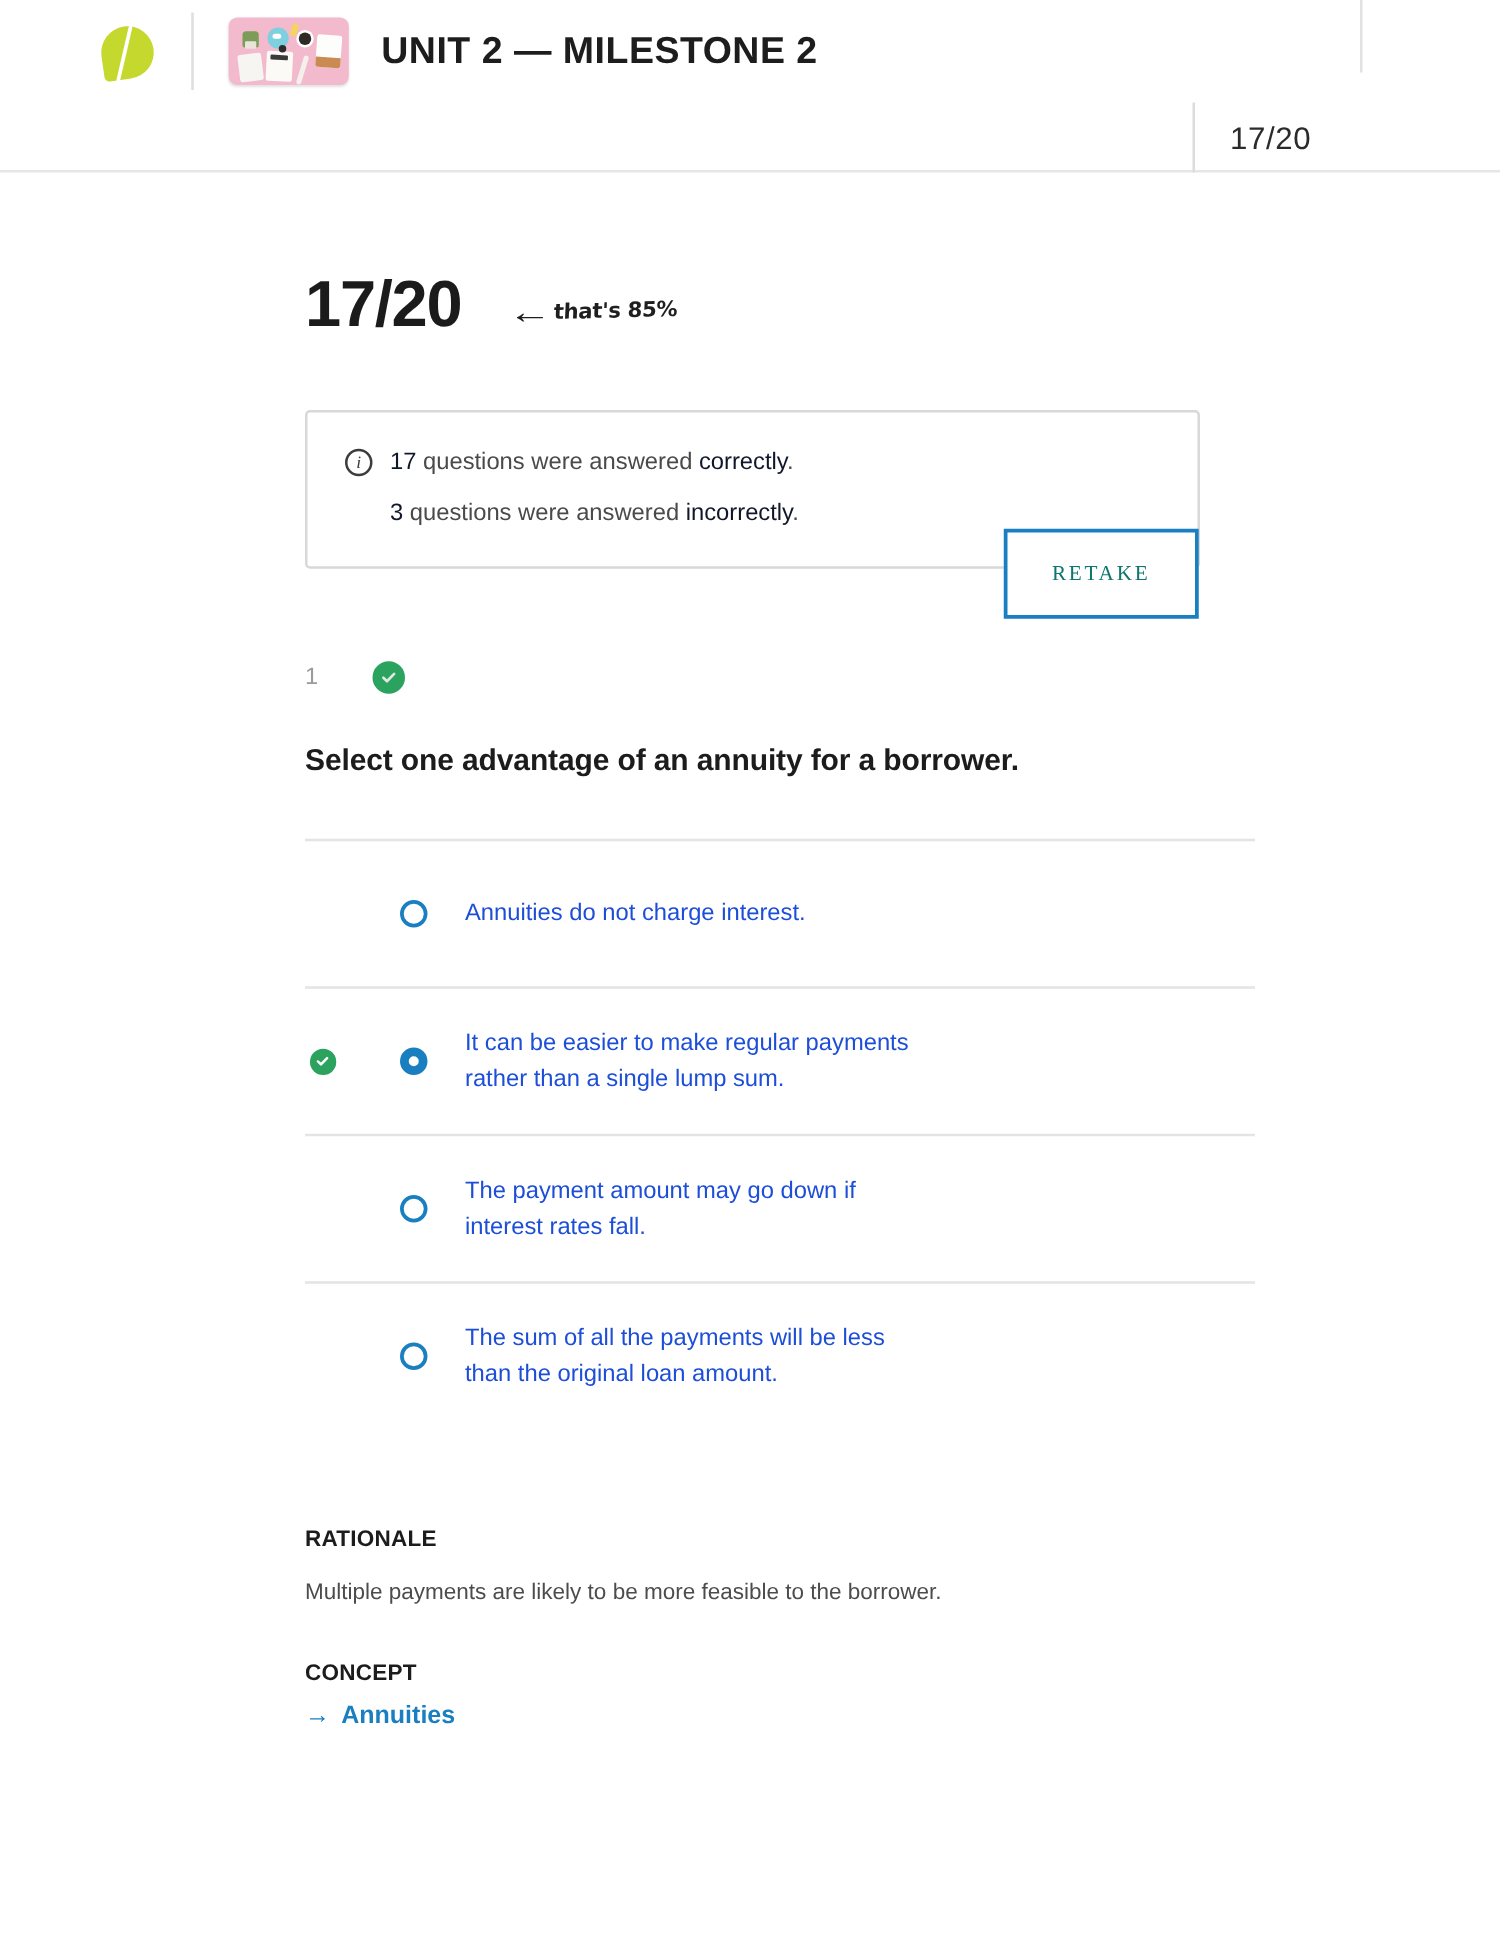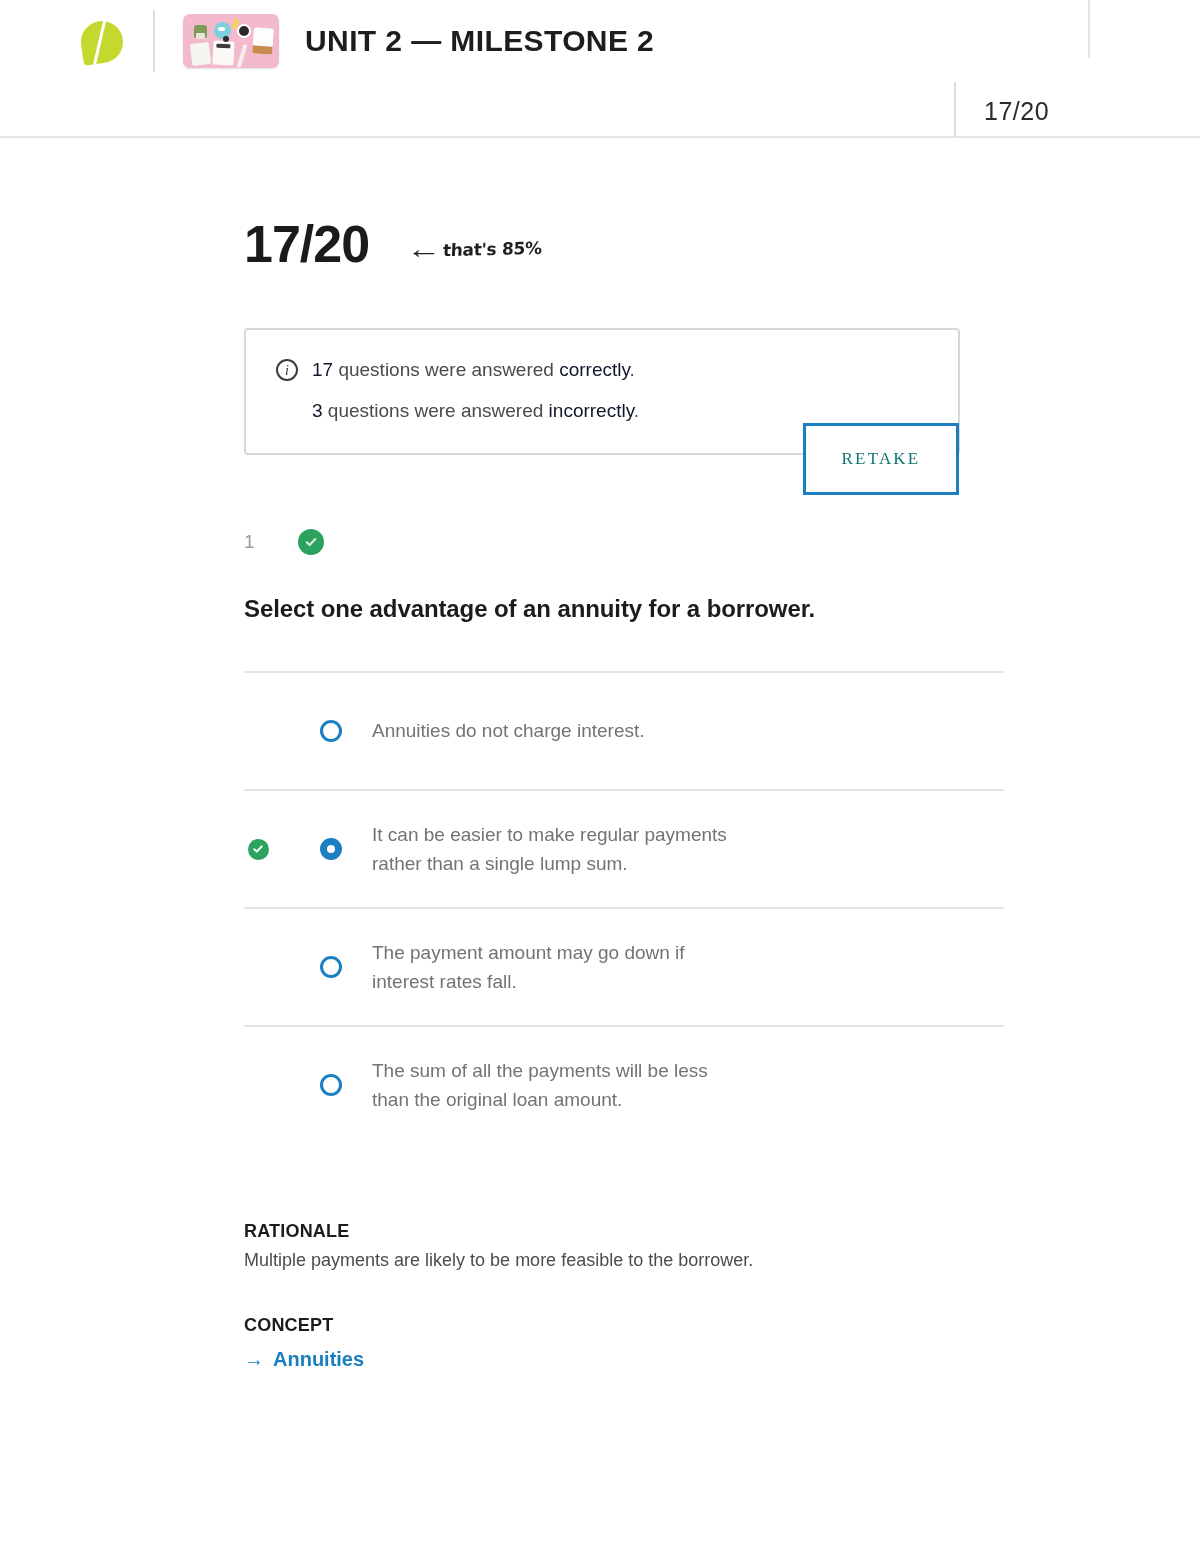--- a/index.html
+++ b/index.html
@@ -273,34 +273,34 @@
     background: #fff;
     box-sizing: border-box;
   }
   .radio.selected {
     border-width: 7px;
     position: relative;
   }
   .opt-label {
     font-size: 19px;
     line-height: 1.55;
-    color: #737373;
+    color: #1d4ed8;
     max-width: 360px;
   }
 
   
   .section-head {
     font-size: 18px;
     font-weight: 700;
     color: #1c1c1c;
     letter-spacing: .2px;
   }
   .rationale-wrap { margin-top: 78px; }
   .rationale-text {
-    margin-top: 8px;
+    margin-top: 21px;
     font-size: 18px;
     color: #4c4c4c;
   }
   .concept-wrap { margin-top: 44px; }
   .concept-link {
     margin-top: 12px;
     font-size: 20px;
     font-weight: 700;
     color: #1a7fc1;
     text-decoration: none;

